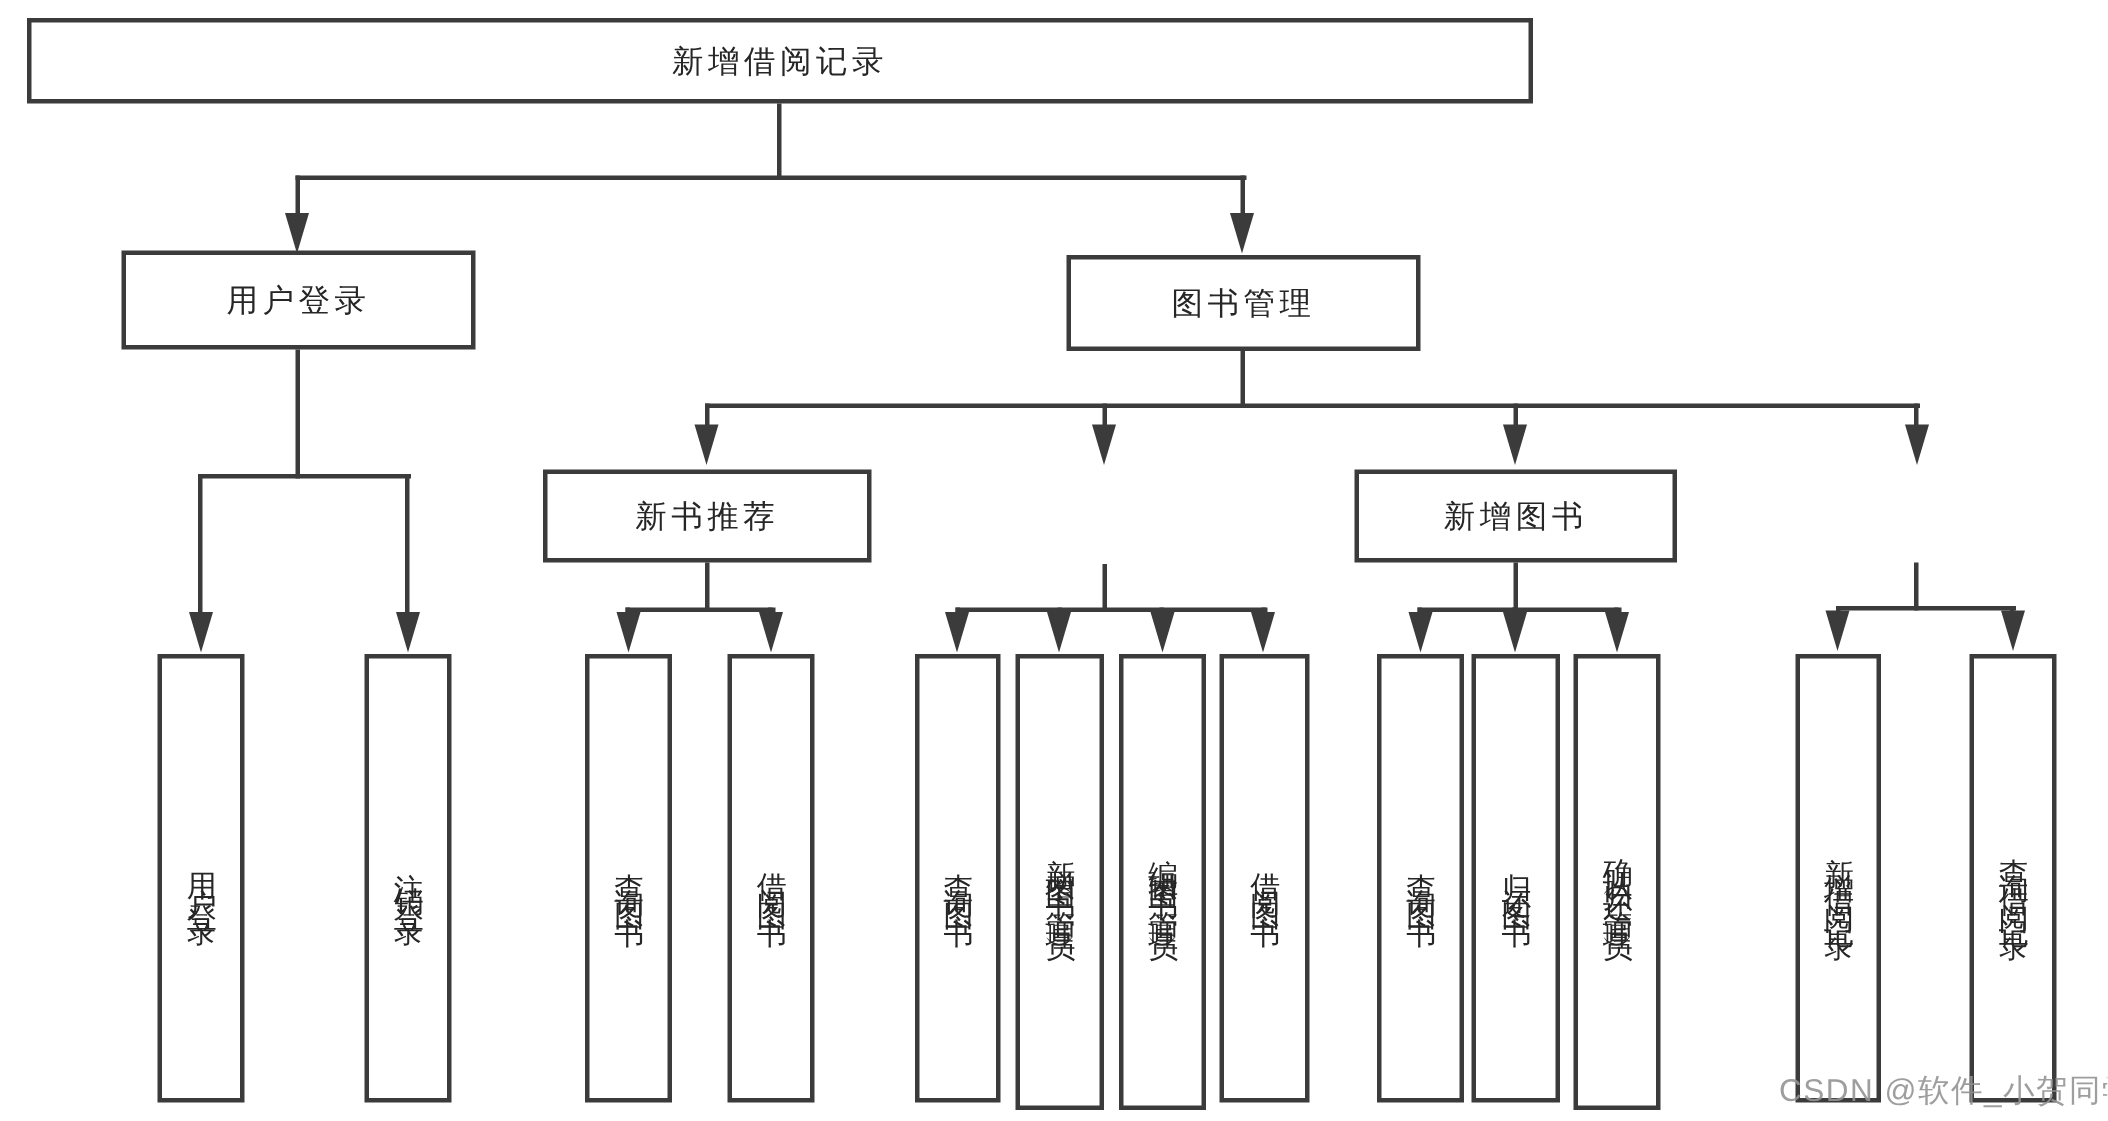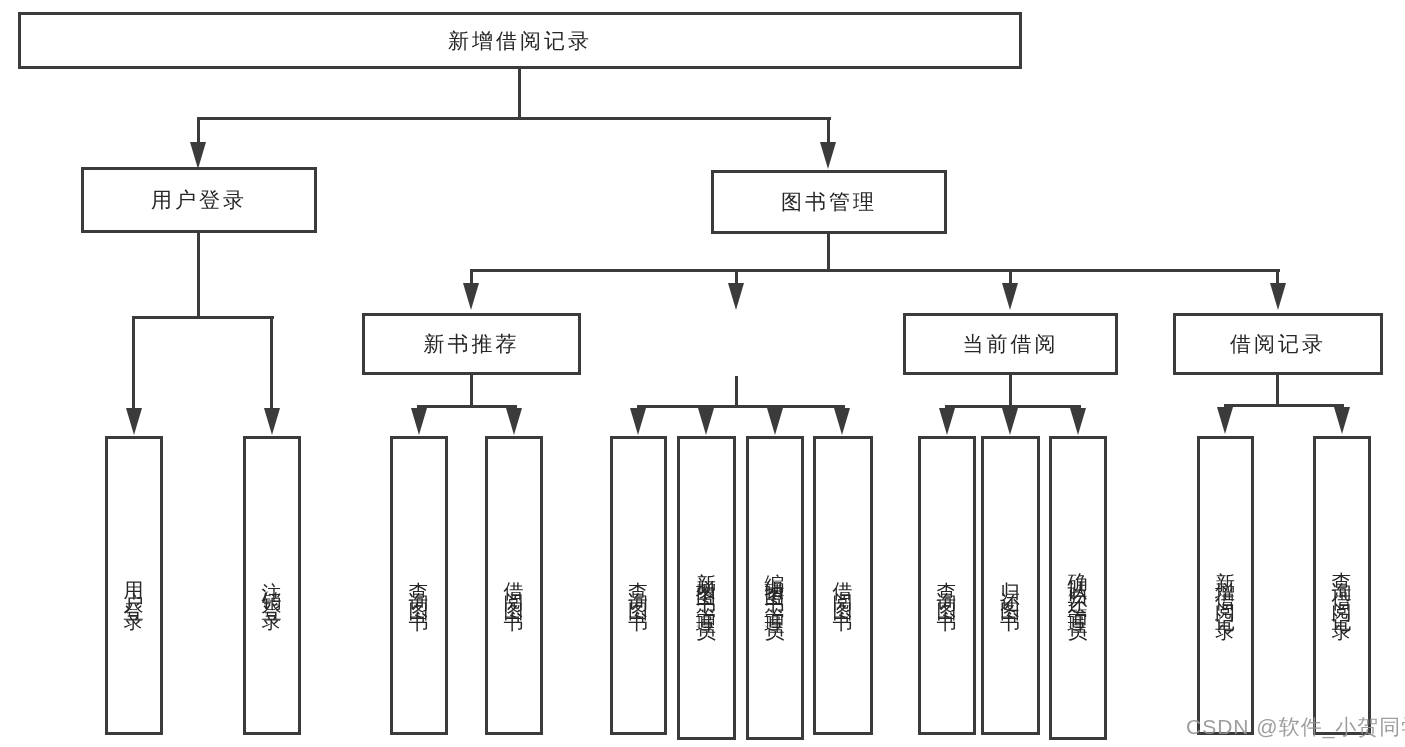--- a/index.html
+++ b/index.html
@@ -38,23 +38,22 @@
 
   <div class="box hbox" style="left:18px;top:12px;width:1004px;height:57px">新增借阅记录</div>
 
   <div class="box hbox" style="left:81px;top:167px;width:236px;height:66px">用户登录</div>
 
   <div class="box hbox" style="left:362px;top:313px;width:219px;height:62px">新书推荐</div>
 
   <div class="box hbox" style="left:711px;top:170px;width:236px;height:64px">图书管理</div>
 
 
-  <div class="box hbox" style="left:903px;top:313px;width:215px;height:62px">当前借阅</div>
+  <div class="box hbox" style="left:903px;top:313px;width:215px;height:62px">新增图书</div>
 
-  <div class="box hbox" style="left:1173px;top:313px;width:210px;height:62px">借阅记录</div>
 
   <div class="box vbox" style="left:105px;top:436px;width:58px;height:299px">用户登录</div>
   <div class="box vbox" style="left:243px;top:436px;width:58px;height:299px">注销登录</div>
 
   <div class="box vbox" style="left:390px;top:436px;width:58px;height:299px">查询图书</div>
   <div class="box vbox" style="left:485px;top:436px;width:58px;height:299px">借阅图书</div>
 
   <div class="box vbox" style="left:610px;top:436px;width:57px;height:299px">查询图书</div>
   <div class="box vbox tight" style="left:677px;top:436px;width:59px;height:304px">新增图书（管理员）</div>
   <div class="box vbox tight" style="left:746px;top:436px;width:58px;height:304px">编辑图书（管理员）</div>

